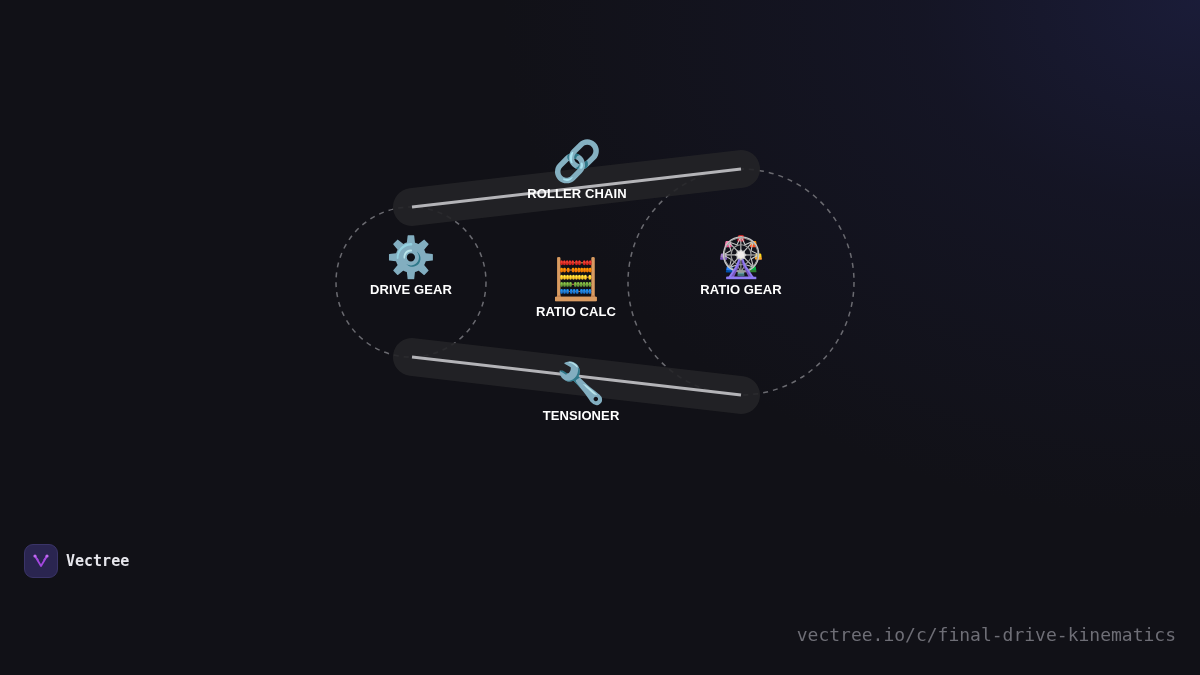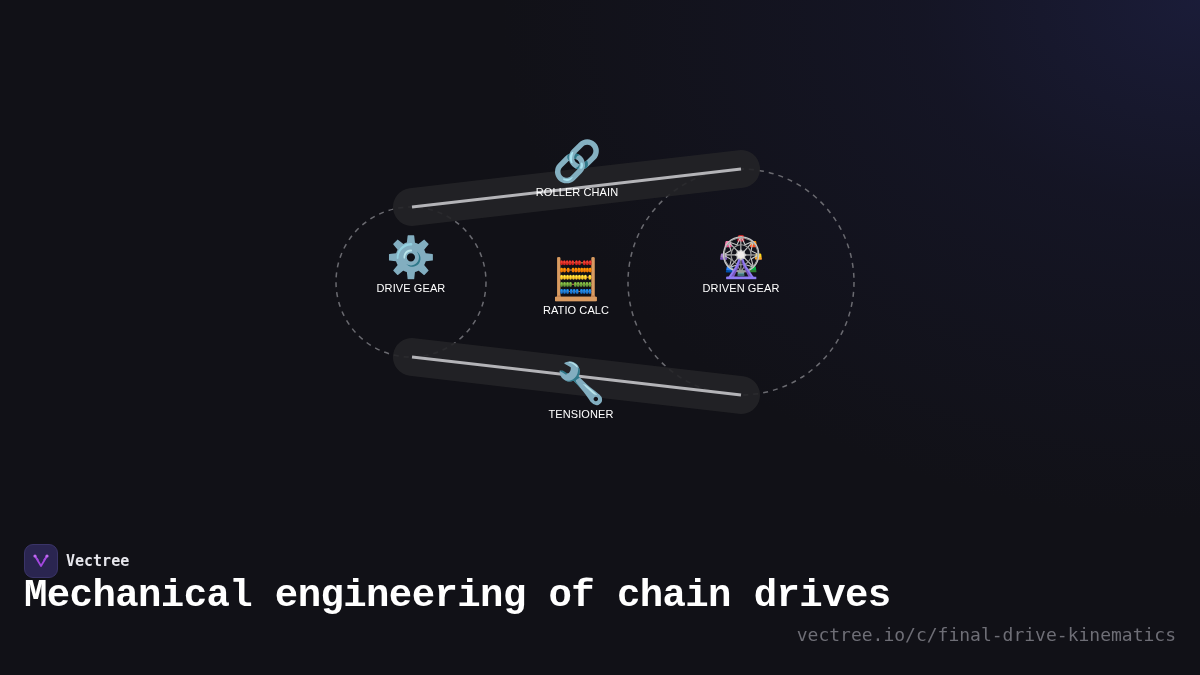--- a/index.html
+++ b/index.html
@@ -11,21 +11,21 @@
   .bg-glow {
     position:absolute; inset:0;
     background:
       radial-gradient(ellipse 700px 520px at 1200px 0px, rgba(28,30,62,0.85) 0%, rgba(24,25,50,0.5) 40%, rgba(17,17,23,0) 100%);
     pointer-events:none;
   }
   svg.diagram { position:absolute; left:0; top:0; }
   .node { position:absolute; transform:translateX(-50%); text-align:center; }
   .node-icon { display:block; font-size:40px; line-height:46px; height:46px; }
   .node-label {
-    display:block; color:#ffffff; font-weight:normal; font-size:11px;
+    display:block; color:#ffffff; font-weight:bold; font-size:13px;
     letter-spacing:0.1px; white-space:nowrap; margin-top:2px;
   }
   .brand { position:absolute; left:24px; top:544px; display:flex; align-items:center; }
   .brand-logo {
     width:34px; height:34px; border-radius:9px; background:#2a2550;
     border:1px solid #3a3468; box-sizing:border-box;
     display:flex; align-items:center; justify-content:center;
   }
   .brand-name {
     margin-left:8px; color:#e6e6ec; font-family:"DejaVu Sans Mono", monospace;
@@ -70,37 +70,36 @@
   <span class="node-label">DRIVE GEAR</span>
 </div>
 
 <div class="node" style="left:576px; top:256px;">
   <span class="node-icon">🧮</span>
   <span class="node-label">RATIO CALC</span>
 </div>
 
 <div class="node" style="left:741px; top:234px;">
   <span class="node-icon">🎡</span>
-  <span class="node-label">DRIVEN GEAR</span>
+  <span class="node-label">RATIO GEAR</span>
 </div>
 
 <div class="node" style="left:581px; top:360px;">
   <span class="node-icon">🔧</span>
   <span class="node-label">TENSIONER</span>
 </div>
 
 <div class="brand">
   <div class="brand-logo">
     <svg width="18" height="16" viewBox="0 0 18 16">
       <path d="M3 3 L9 13 L15 3" fill="none" stroke="#a347e0" stroke-width="1.8" stroke-linecap="round" stroke-linejoin="round"></path>
       <path d="M3 3 L6 7 M15 3 L12 7" fill="none" stroke="#a347e0" stroke-width="1.4" stroke-linecap="round"></path>
       <circle cx="3" cy="3" r="1.6" fill="#c06af0"></circle>
       <circle cx="15" cy="3" r="1.6" fill="#c06af0"></circle>
     </svg>
   </div>
   <span class="brand-name">Vectree</span>
 </div>
 
 <h1 class="title">
-  <span>Mechanical engineering of chain drives</span>
 </h1>
 
 <div class="url">vectree.io/c/final-drive-kinematics</div>
 
 </body></html>

